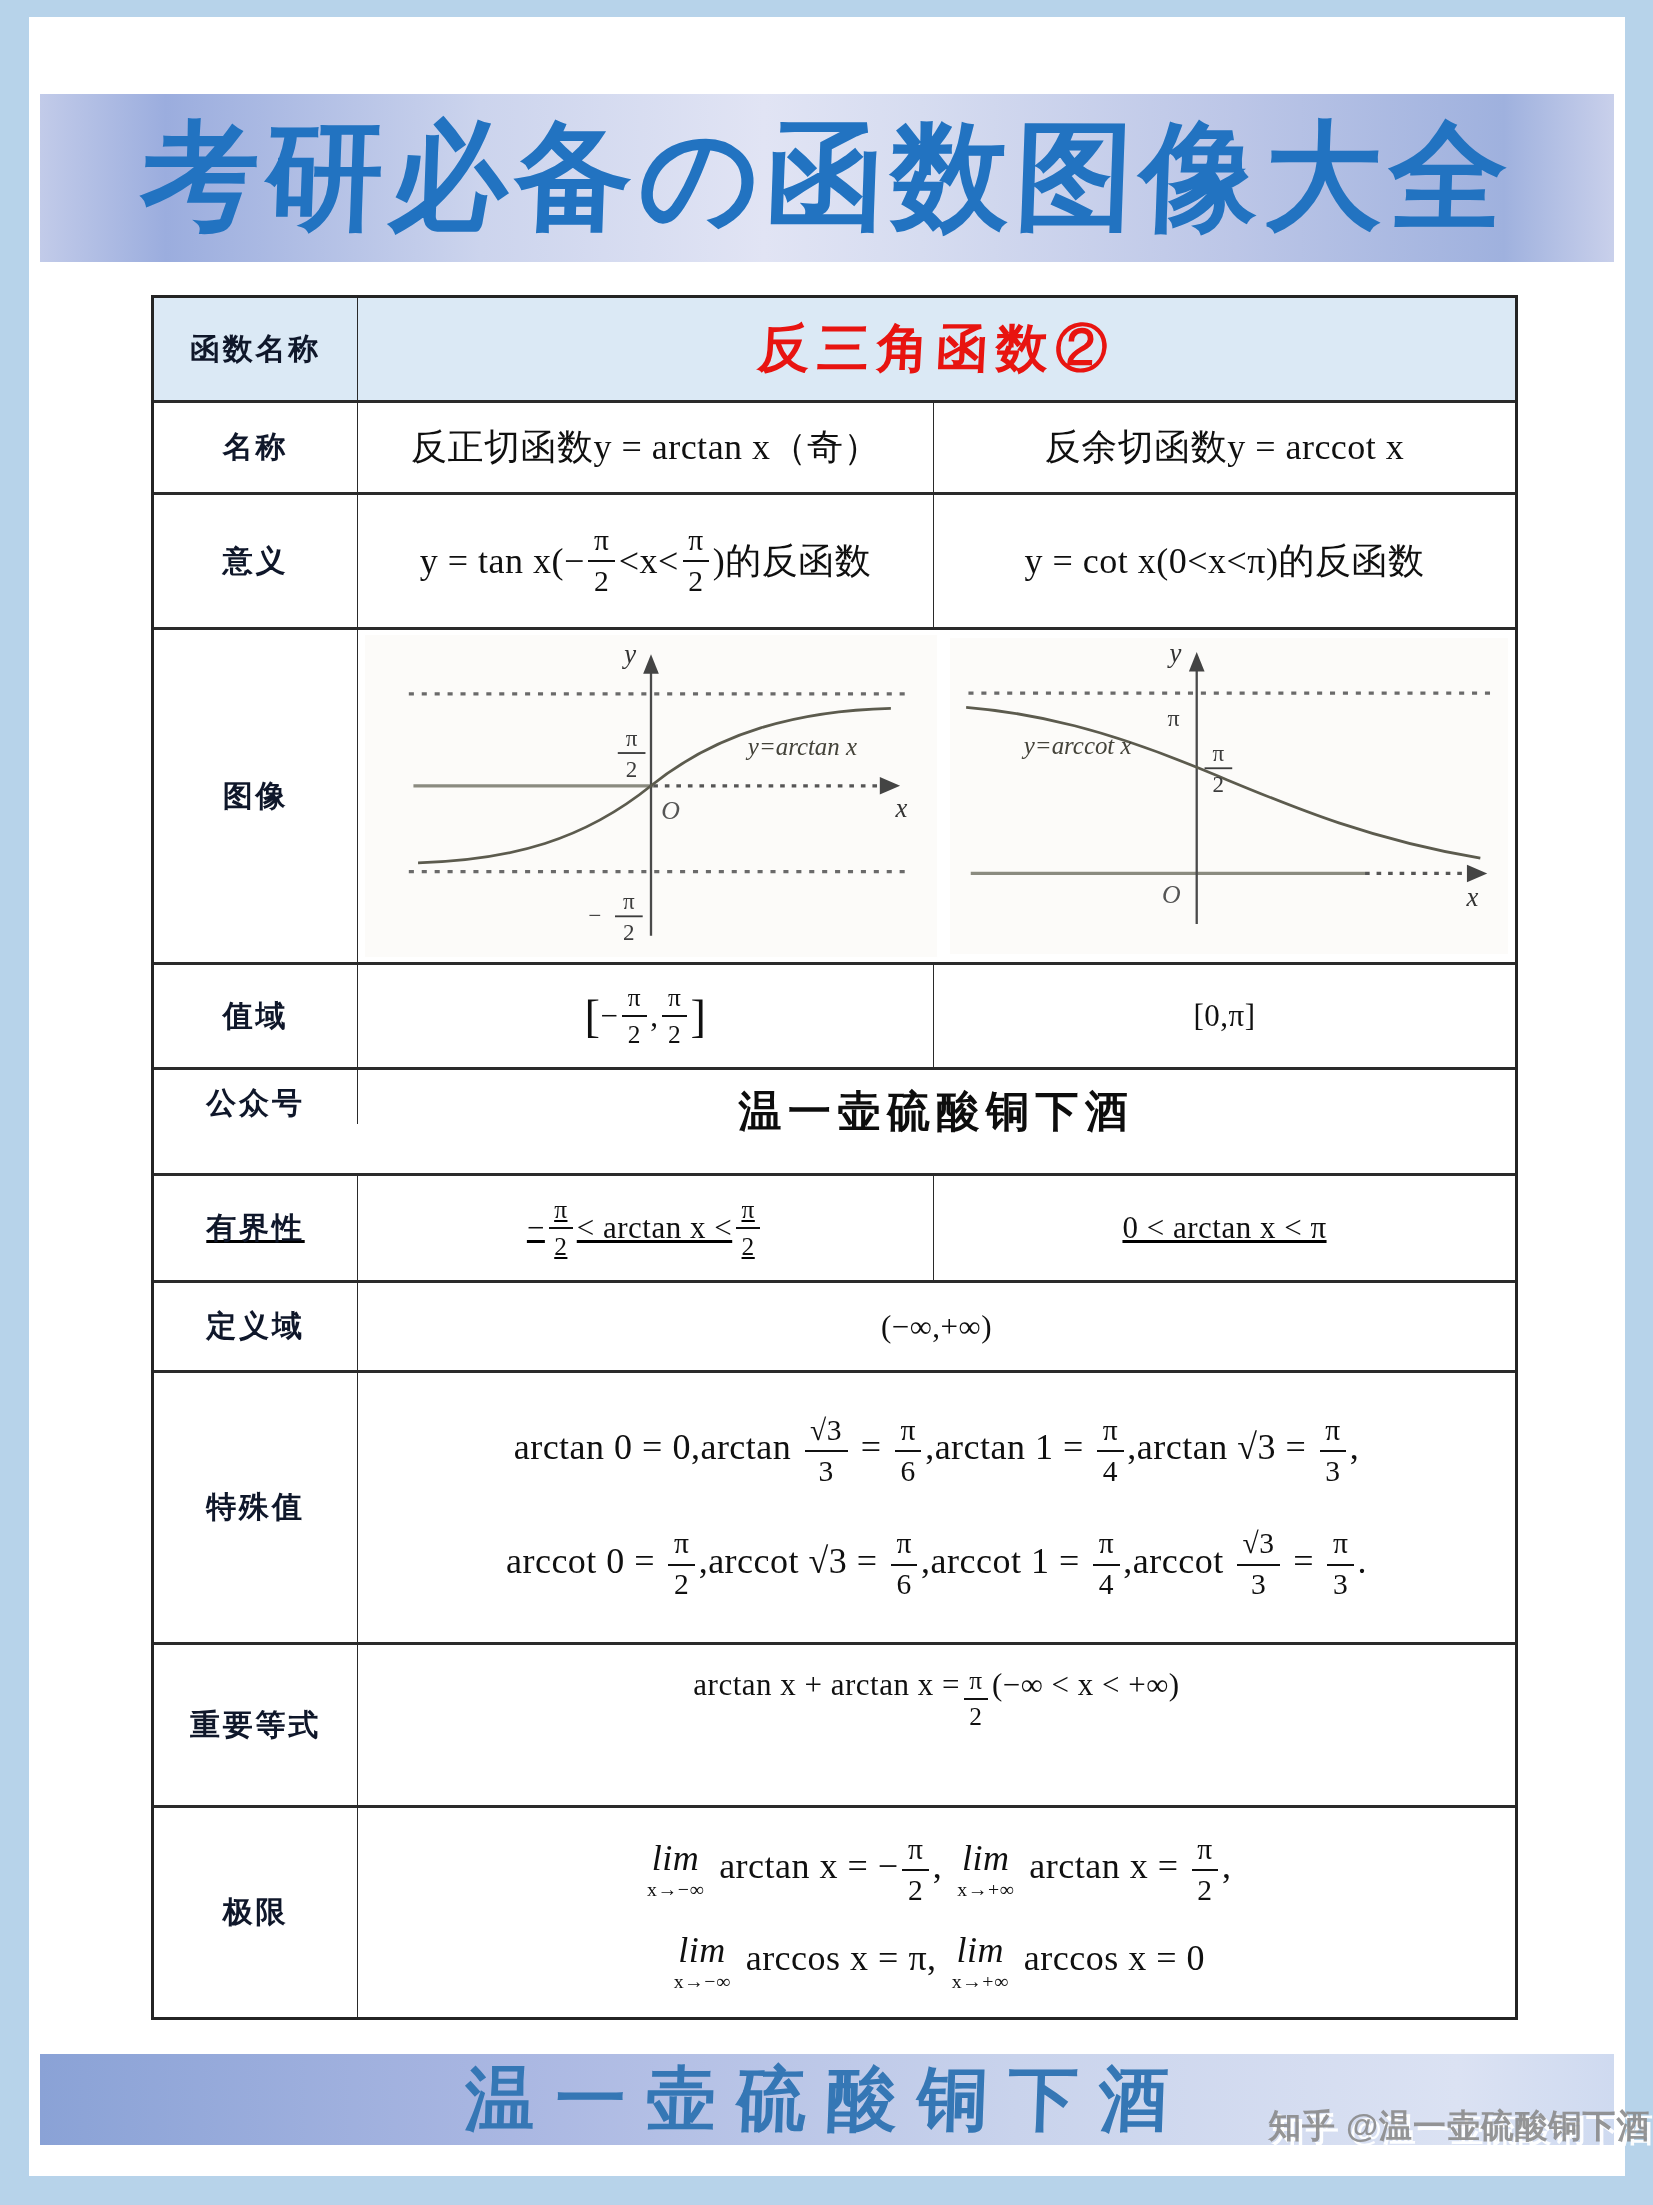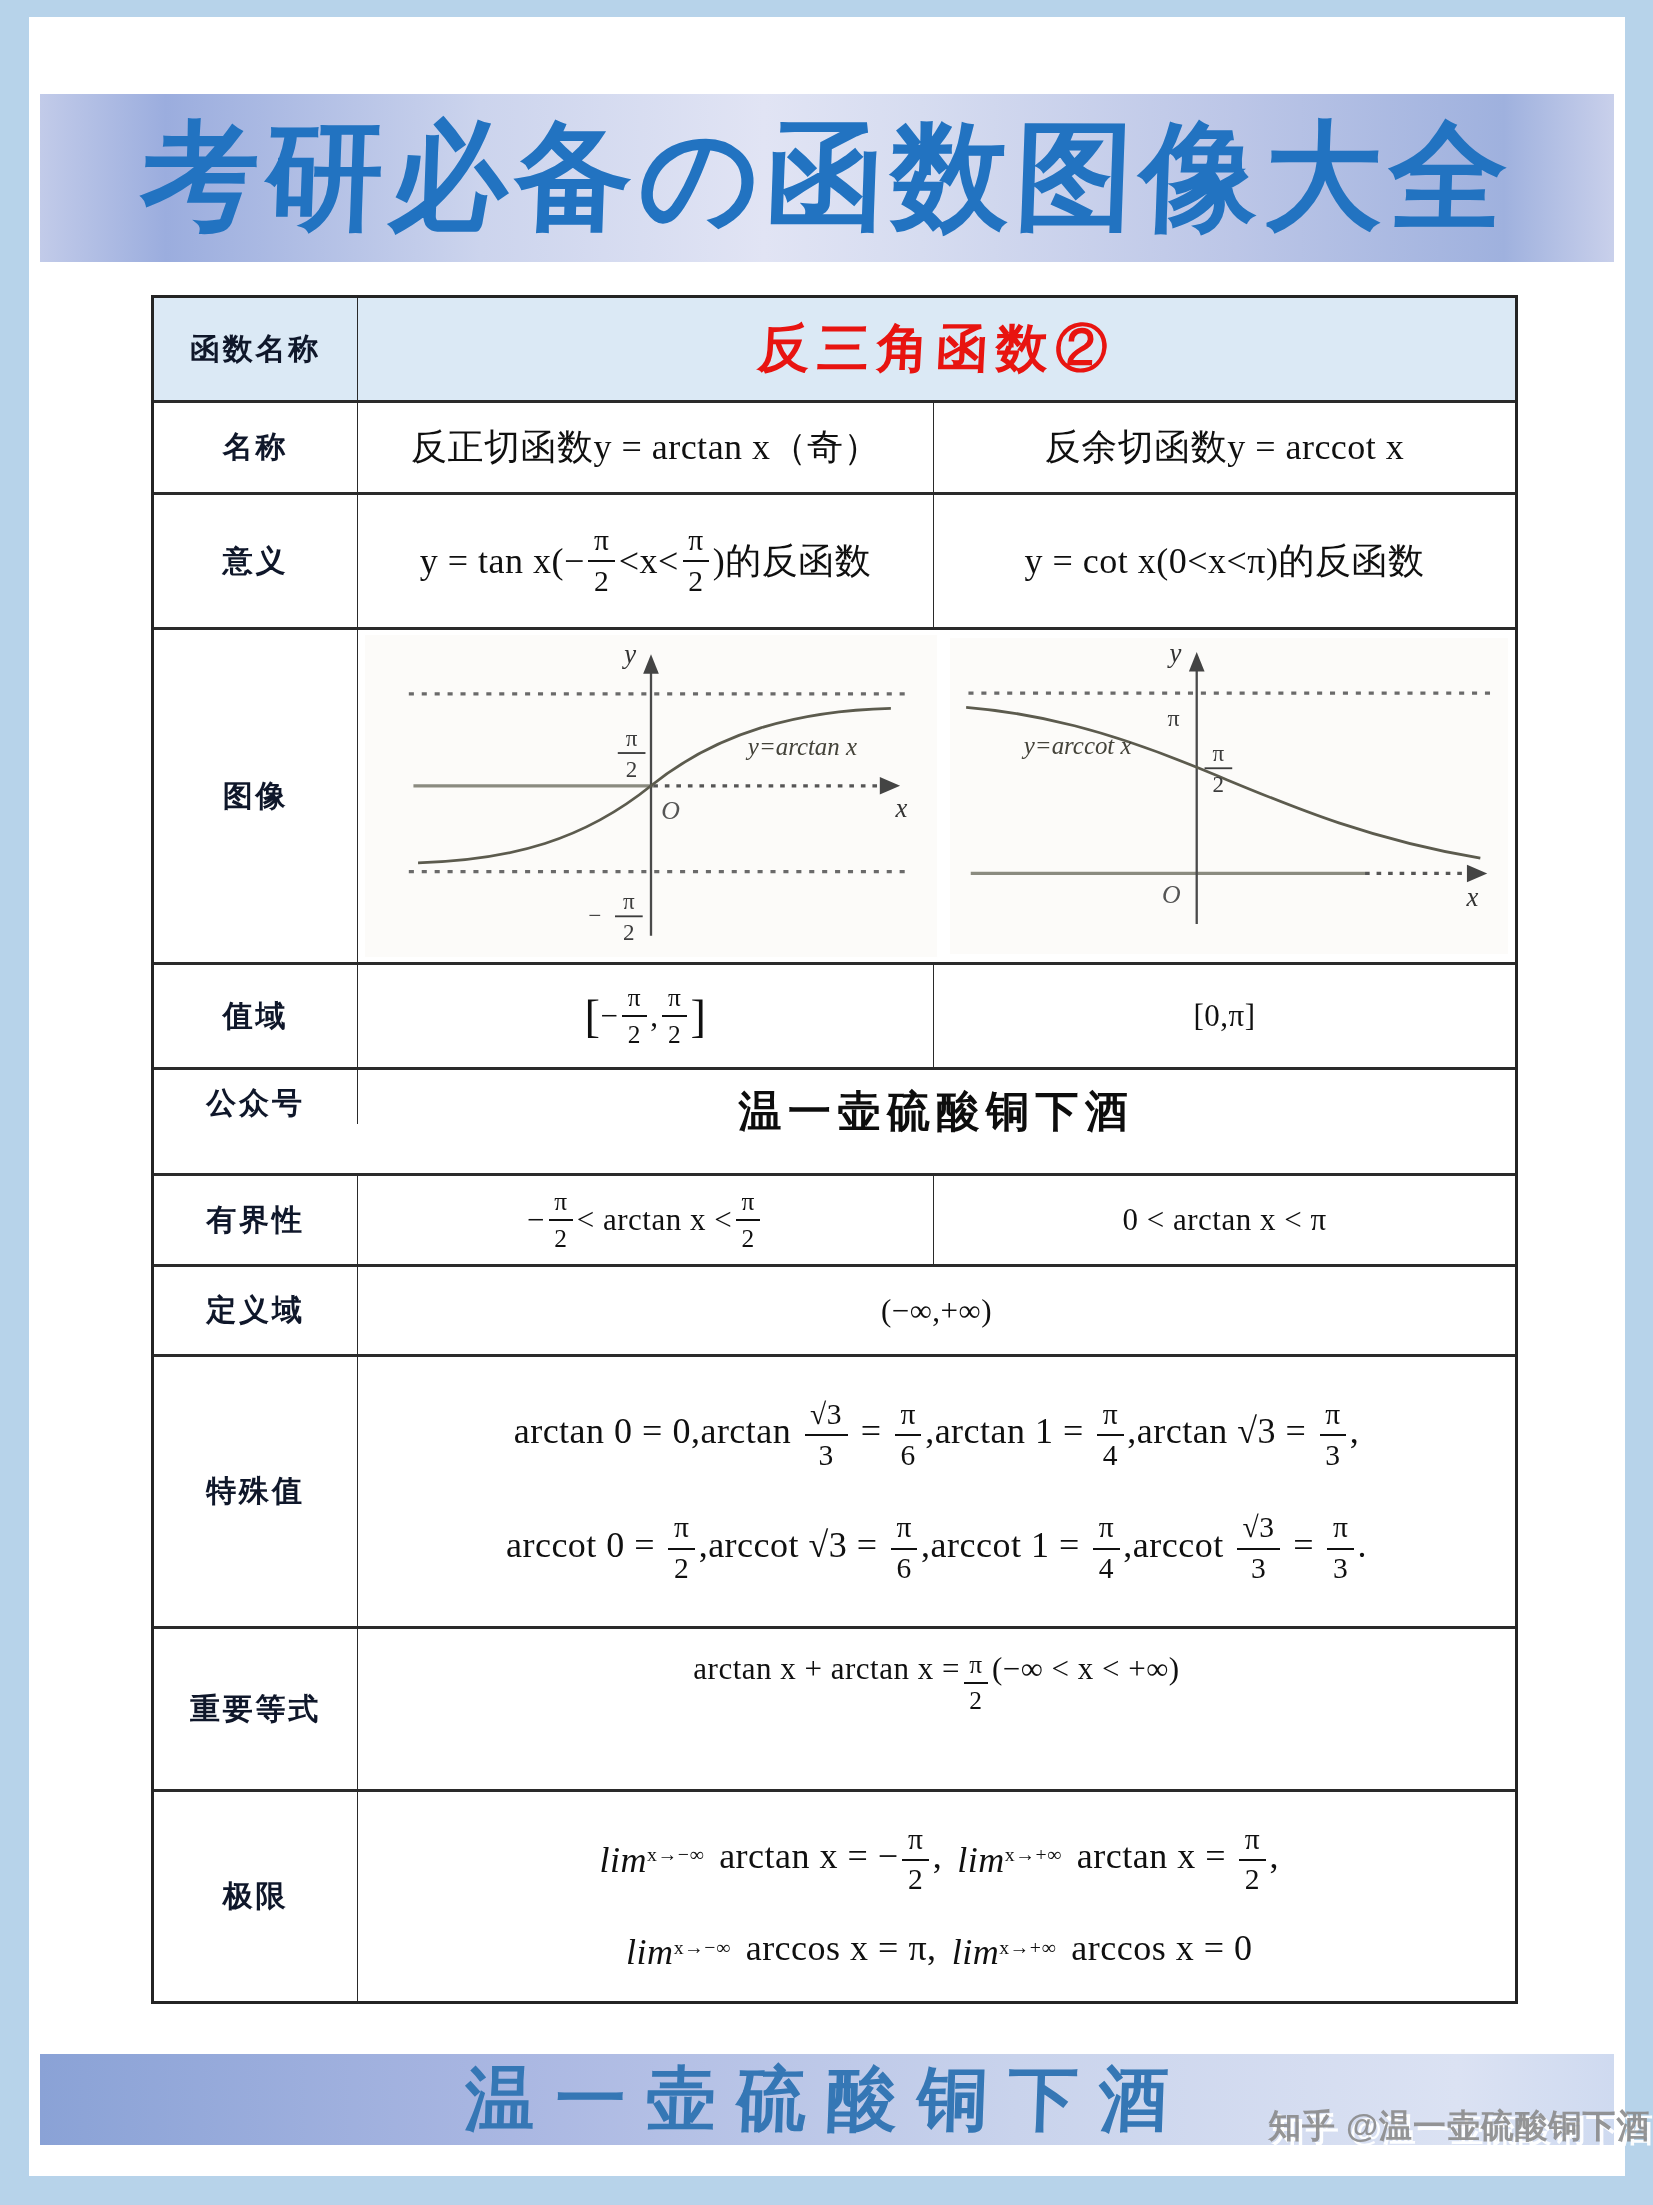--- a/index.html
+++ b/index.html
@@ -39,21 +39,21 @@
   .hdr{background:#dbe9f5;}
   .hdr-title{
     font-size:52px;font-weight:800;color:#e81410;letter-spacing:7.5px;
     transform:skewX(-3deg);
   }
   .math{font-family:"Liberation Serif",serif;font-size:36px;color:#101010;letter-spacing:0.5px;}
   .math-lg{font-size:31px;}
   .frac{display:inline-flex;flex-direction:column;align-items:center;vertical-align:middle;margin:0 3.7px;line-height:1;font-size:0.82em;}
   .frac .num{padding:0.9px 5.6px 4.7px;border-bottom:2.3px solid #111;}
   .frac .den{padding:4.7px 5.6px 0.9px;}
-  .limit{display:inline-flex;align-items:flex-start;vertical-align:middle;margin:0 5.6px;line-height:1;}
+  .limit{display:inline-flex;flex-direction:column;align-items:center;vertical-align:middle;margin:0 5.6px;line-height:1;}
   .limit .w{font-style:italic;}
   .limit .s{font-size:0.55em;margin-top:3.7px;}
   .big{font-size:1.5em;font-weight:400;}
   .hand{font-weight:800;color:#0d0d0d;}
   .acct-text{font-size:43px;letter-spacing:6.5px;}
   .row-account{align-items:flex-start;}
   .row-account .cell{align-items:flex-start;padding-top:13px;}
   .row-identity .c-merged{align-items:flex-start;padding-top:21.5px;}
   .two-line{flex-direction:column;justify-content:space-evenly;align-items:center;}
   
@@ -178,21 +178,21 @@
       <div class="cell c-right math math-lg">[0,π]</div>
     </div>
 
     <div class="row row-account" style="height:106px;">
       <div class="cell c-label">公众号</div>
       <div class="cell c-merged">
         <span class="hand acct-text">温一壶硫酸铜下酒</span>
       </div>
     </div>
 
-    <div class="row" style="height:91px;">
+    <div class="row" style="height:107px;text-decoration:underline;">
       <div class="cell c-label">有界性</div>
       <div class="cell c-left math math-lg">−<span class="frac">
             <span class="num">π</span>
             <span class="den">2</span>
           </span> &lt; arctan x &lt; <span class="frac">
             <span class="num">π</span>
             <span class="den">2</span>
           </span></div>
       <div class="cell c-right math math-lg">0 &lt; arctan x &lt; π</div>
     </div>

